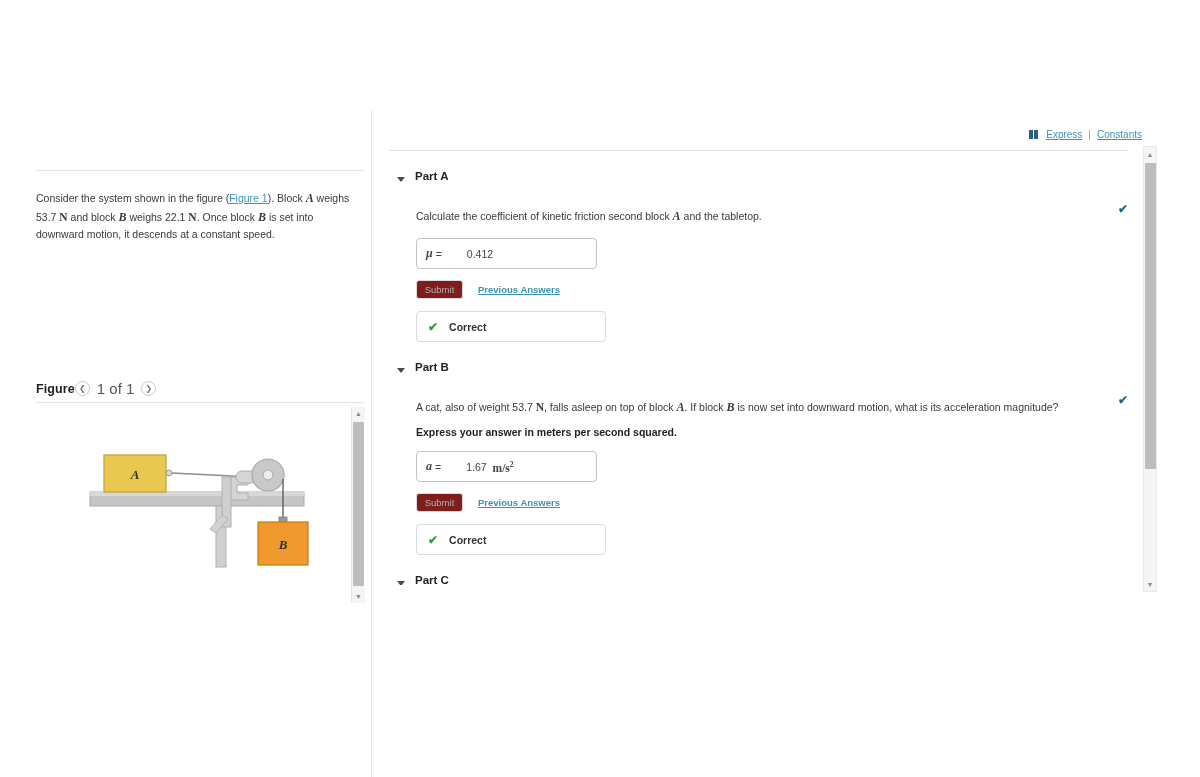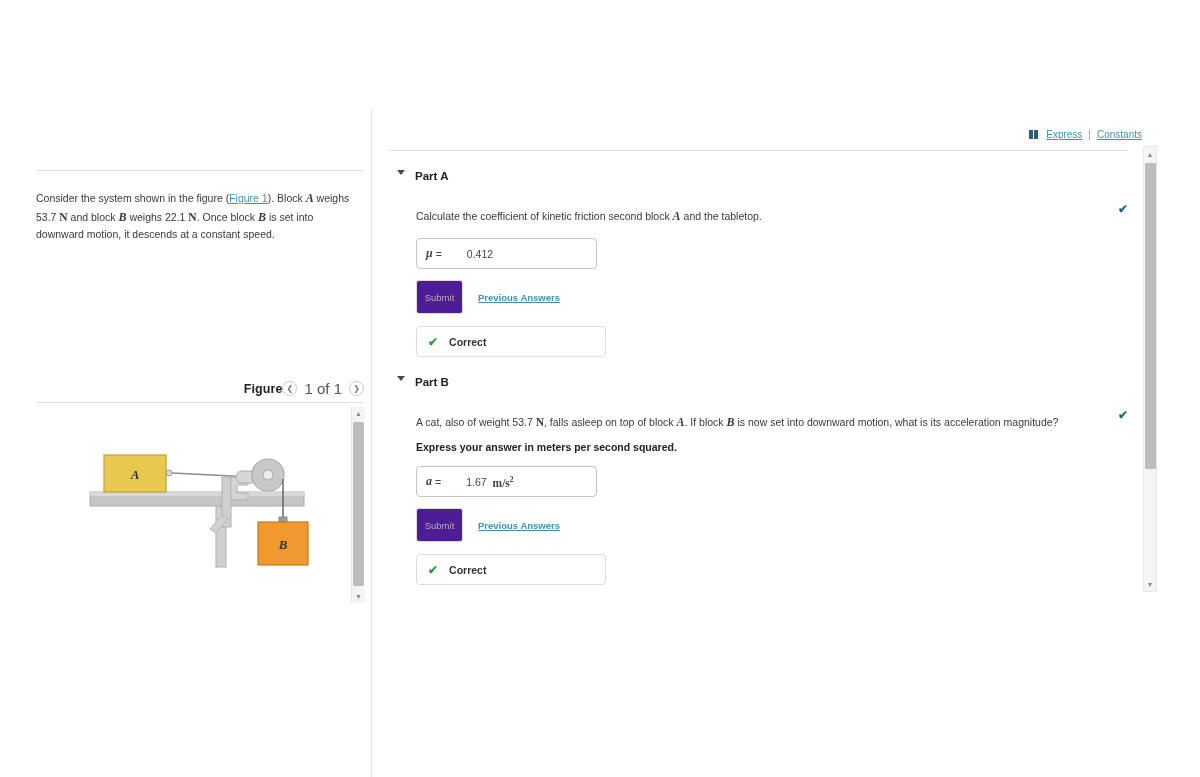--- a/index.html
+++ b/index.html
@@ -24,21 +24,21 @@
   .problem-text {
     margin-top: 18px;
     font-size: 10.5px; line-height: 1.55; color:#3a3a3a;
   }
   .mvar { font-family:"Liberation Serif", serif; font-style: italic; font-weight:700; font-size:12px; }
   .munit { font-family:"Liberation Serif", serif; font-weight:700; font-style:normal; font-size:11.5px; }
   .figlink { color:#3d93b5; text-decoration: underline; cursor:pointer; }
 
   .figure-header {
     position:absolute; left:36px; top:270px; width:328px;
-    display:flex; align-items:center; justify-content:flex-end;
+    display:flex; align-items:center; justify-content:flex-start;
   }
   .figure-title { font-size:12.5px; font-weight:700; color:#222; letter-spacing:.1px;}
   .fig-nav { display:flex; align-items:center; gap:7px; }
   .nav-circ {
     width:15px; height:15px; border-radius:50%;
     border:1px solid #c9c9c9; background:#fff;
     display:flex; align-items:center; justify-content:center;
     font-size:8px; color:#777; cursor:pointer; line-height:1;
   }
   .fig-count { font-size:15px; color:#555; }
@@ -82,21 +82,21 @@
   
   .right-col {
     position:absolute; left:389px; top:150px;
     width:739px; height:435px;
     overflow:hidden;
   }
   .content-hr { width:739px; height:1px; background:#e2e2e2; }
 
   .part-block { position:relative; }
   .part-head {
-    display:flex; align-items:flex-start; gap:10px;
+    display:flex; align-items:flex-end; gap:10px;
     padding-left:8px; margin-top:19px;
   }
   .caret { width:0;height:0; border-left:4.5px solid transparent; border-right:4.5px solid transparent; border-top:5.5px solid #4a4a4a; cursor:pointer;}
   .part-title { font-size:11.5px; font-weight:700; color:#222; }
 
   .part-body { padding-left:27px; }
   .q-text { font-size:10.5px; color:#3a3a3a; margin-top:25px; line-height:1.5; }
   .q-instr { font-size:10.5px; color:#222; font-weight:700; margin-top:10px; }
 
   .answer-box {
@@ -106,23 +106,23 @@
     font-size:10.5px; color:#444; cursor:text;
   }
   .ansvar { font-family:"Liberation Serif", serif; font-style:italic; font-weight:700; font-size:12px; margin-right:3px;}
   .anseq { margin-right:6px; }
   .ansval { color:#444;padding-left:19px; }
   .ansunit { font-family:"Liberation Serif", serif; font-weight:700; margin-left:6px; font-size:11.5px;}
   .ansunit sup { font-size:7.5px; }
 
   .btn-row { display:flex; align-items:center; gap:15px; margin-top:11px; }
   .submit-btn {
-    width:47px; height:34px;
+    width:47px; height:19px;
     border:1px solid #dcdcdc; border-radius:3px;
-    background:#4c1d95; color:#b2b2b2;
+    background:#7f1d1d; color:#b2b2b2;
     font-size:9.5px; display:flex; align-items:center; justify-content:center;
     cursor:pointer; font-family:"Liberation Sans", sans-serif;
   }
   .prev-link { font-size:9.5px; font-weight:700; color:#3d93b5; text-decoration:underline; cursor:pointer; }
 
   .correct-box {
     margin-top:12px; width:190px; height:31px;
     border:1px solid #dcdcdc; border-radius:4px; background:#fff;
     display:flex; align-items:center; padding-left:11px; gap:11px;
   }

